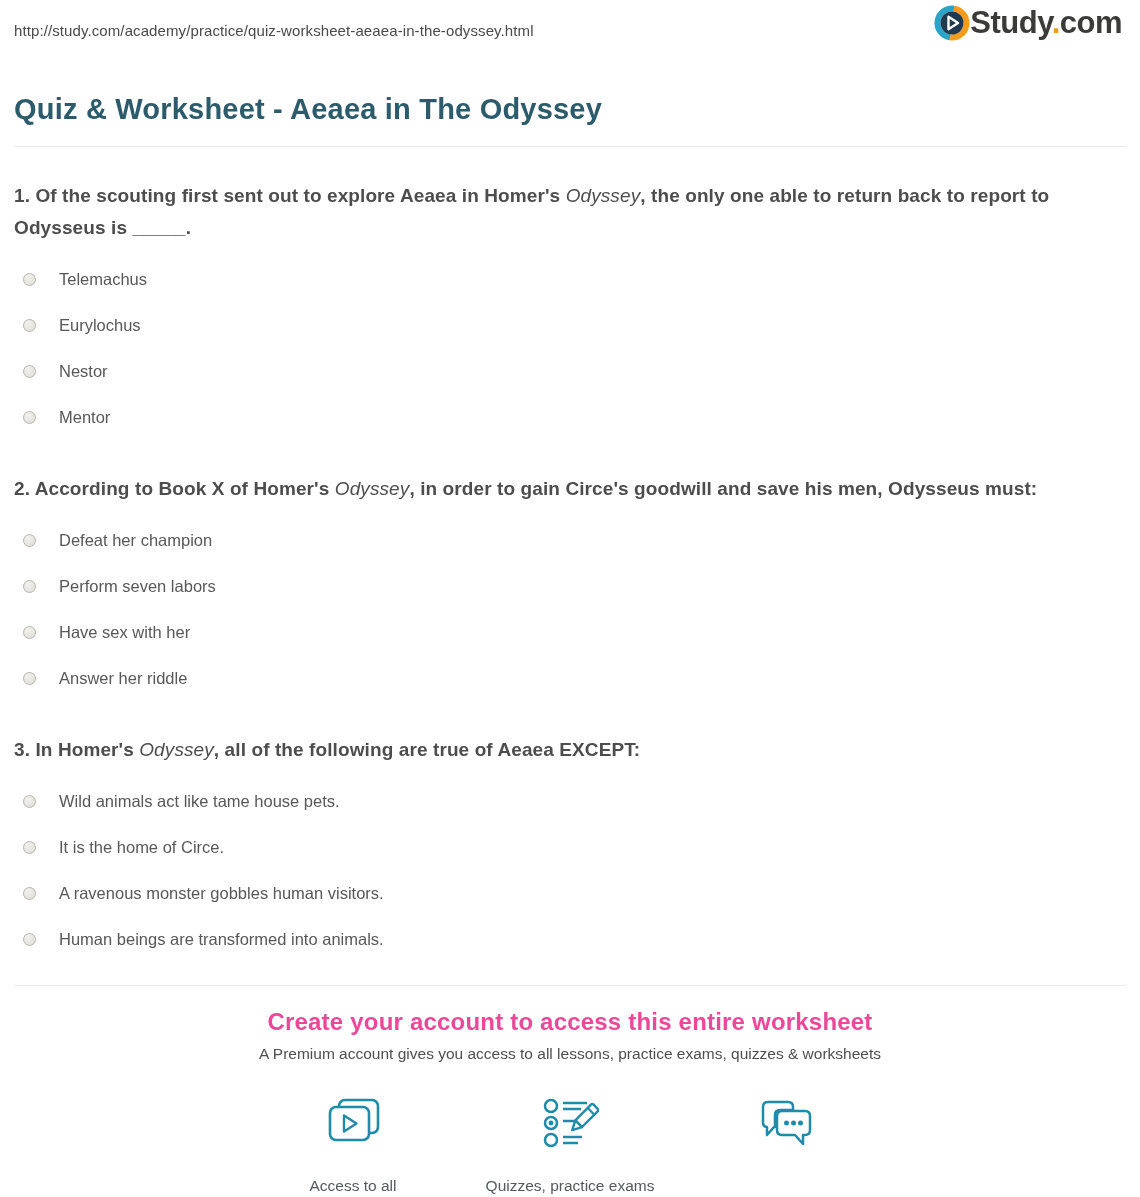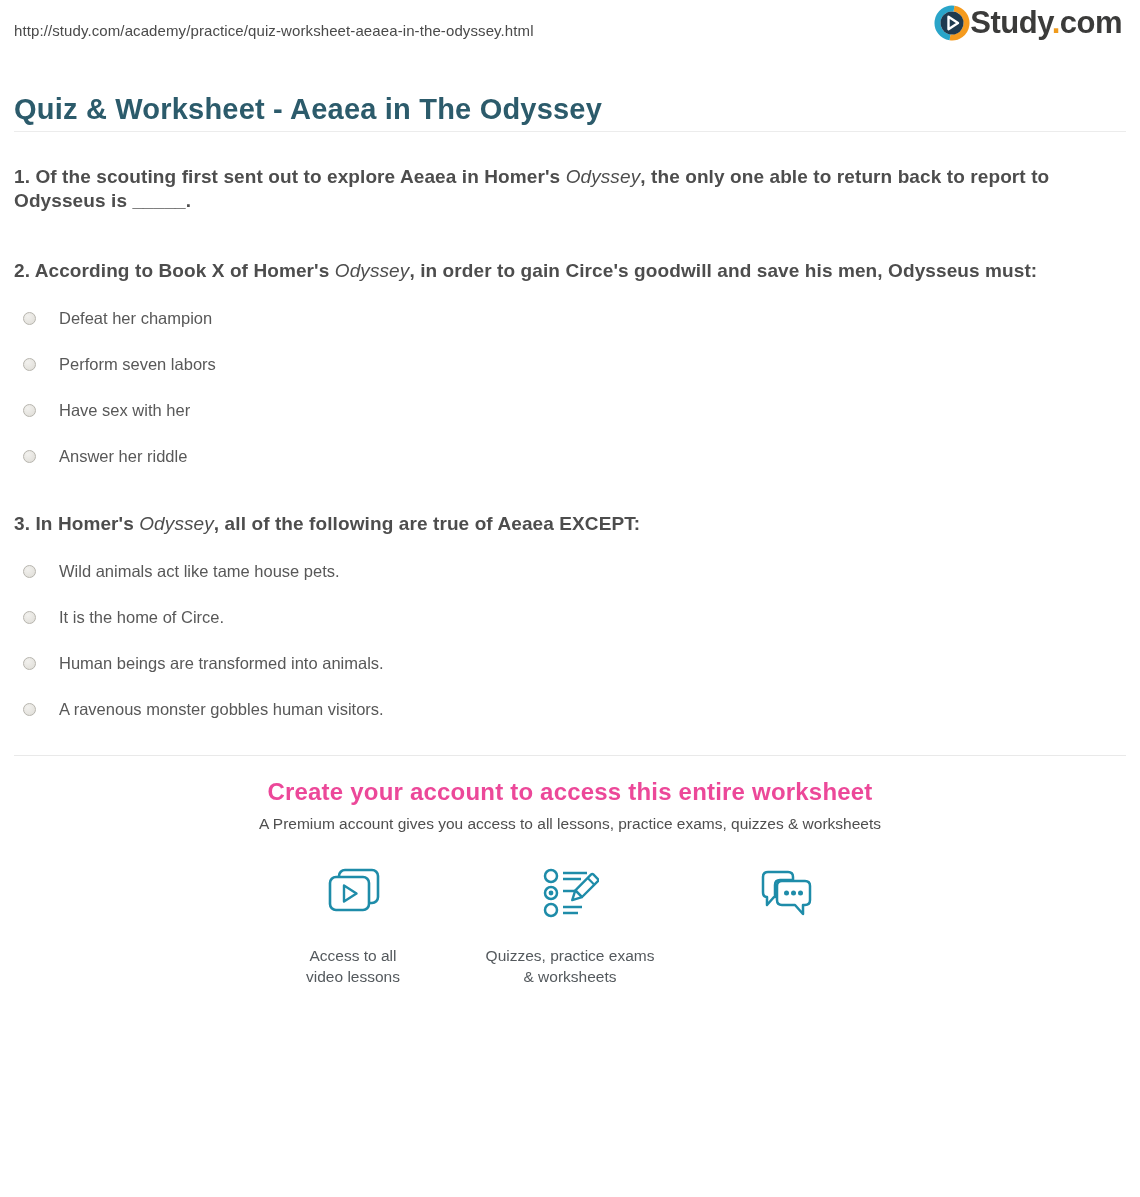--- a/index.html
+++ b/index.html
@@ -12,30 +12,30 @@
   }
   .header { position: relative; padding: 20px 14px 0 14px; height: 48px; }
   .url-text { font-size: 15px; color: #4a4a4a; letter-spacing: 0.1px; padding-top: 2px; }
   .logo { position: absolute; right: 18px; top: 5px; display: flex; align-items: center; cursor: pointer; }
   .logo-text { font-size: 31px; font-weight: 700; color: #3b3b3a; letter-spacing: -0.5px; }
   .logo-dot { color: #f09b1c; }
 
   .page-title {
     margin: 45px 14px 0 14px;
     font-size: 29px; font-weight: 700; color: #2c5b6b;
-    padding-bottom: 5px;
+    padding-bottom: 20px;
     border-bottom: 1px solid #ececec;
     letter-spacing: 0.2px;
   }
 
   .quiz { margin: 0 14px; }
   .question-text {
     margin-top: 46px;
     font-size: 19px; font-weight: 700; color: #4d4d4d;
-    line-height: 24px; letter-spacing: 0.1px;
+    line-height: 32px; letter-spacing: 0.1px;
   }
   .question-text .italic { font-style: italic; font-weight: 400; }
   .question:first-child .question-text { margin-top: 33px; }
 
   .option { display: flex; align-items: center; margin-top: 27px; }
   .options { margin-top: 0; }
   .option:first-child { margin-top: 26px; }
   .radio {
     width: 13px; height: 13px; border-radius: 50%;
     border: 1px solid #b7b5ae;
@@ -80,20 +80,38 @@
     <span class="logo-text"><span>Study</span><span class="logo-dot">.</span><span>com</span></span>
   </div>
 </div>
 
 <h1 class="page-title">Quiz &amp; Worksheet - Aeaea in The Odyssey</h1>
 
 <div class="quiz">
 
   <div class="question">
     <div class="question-text"><span>1. Of the scouting first sent out to explore Aeaea in Homer's </span><span class="italic">Odyssey</span><span>, the only one able to return back to report to Odysseus is _____.</span></div>
+    <div class="options">
+      <div class="option">
+        <span class="radio"></span>
+        <span class="option-label">Telemachus</span>
+      </div>
+      <div class="option">
+        <span class="radio"></span>
+        <span class="option-label">Eurylochus</span>
+      </div>
+      <div class="option">
+        <span class="radio"></span>
+        <span class="option-label">Nestor</span>
+      </div>
+      <div class="option">
+        <span class="radio"></span>
+        <span class="option-label">Mentor</span>
+      </div>
+    </div>
   </div>
 
   <div class="question">
     <div class="question-text"><span>2. According to Book X of Homer's </span><span class="italic">Odyssey</span><span>, in order to gain Circe's goodwill and save his men, Odysseus must:</span></div>
     <div class="options">
       <div class="option">
         <span class="radio"></span>
         <span class="option-label">Defeat her champion</span>
       </div>
       <div class="option">
@@ -117,25 +135,25 @@
       <div class="option">
         <span class="radio"></span>
         <span class="option-label">Wild animals act like tame house pets.</span>
       </div>
       <div class="option">
         <span class="radio"></span>
         <span class="option-label">It is the home of Circe.</span>
       </div>
       <div class="option">
         <span class="radio"></span>
+        <span class="option-label">A ravenous monster gobbles human visitors.</span>
+      </div>
+      <div class="option">
+        <span class="radio"></span>
         <span class="option-label">Human beings are transformed into animals.</span>
-      </div>
-      <div class="option">
-        <span class="radio"></span>
-        <span class="option-label">A ravenous monster gobbles human visitors.</span>
       </div>
     </div>
   </div>
 
 </div>
 
 <div class="cta">
   <div class="cta-heading">Create your account to access this entire worksheet</div>
   <div class="cta-subheading">A Premium account gives you access to all lessons, practice exams, quizzes &amp; worksheets</div>
 

